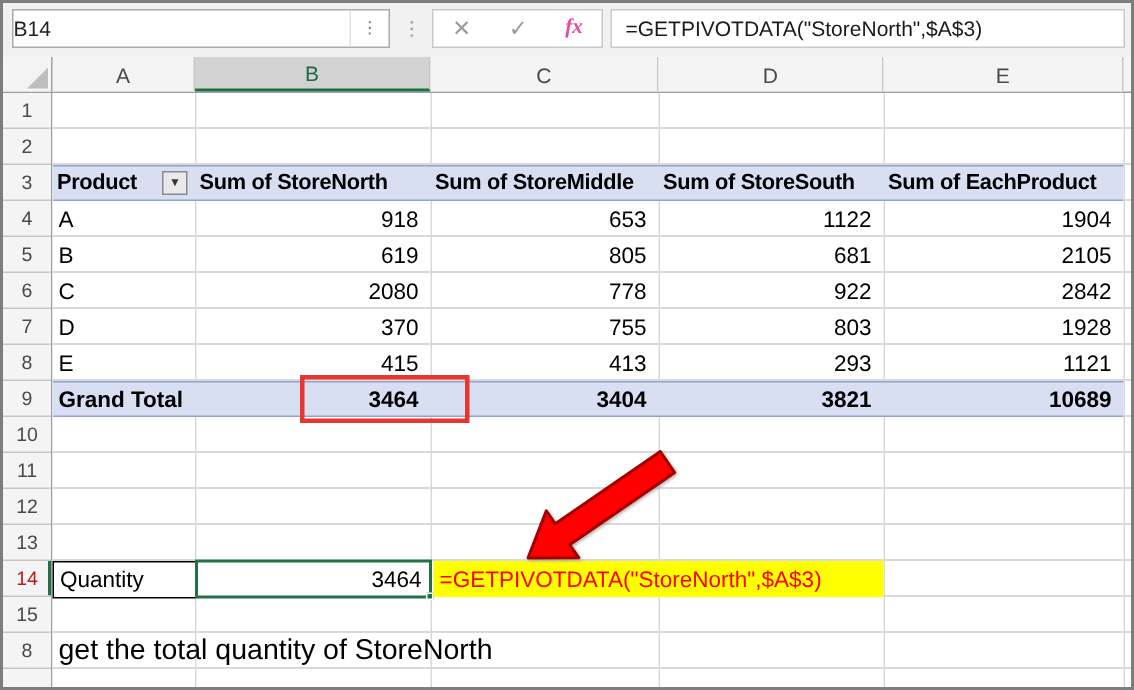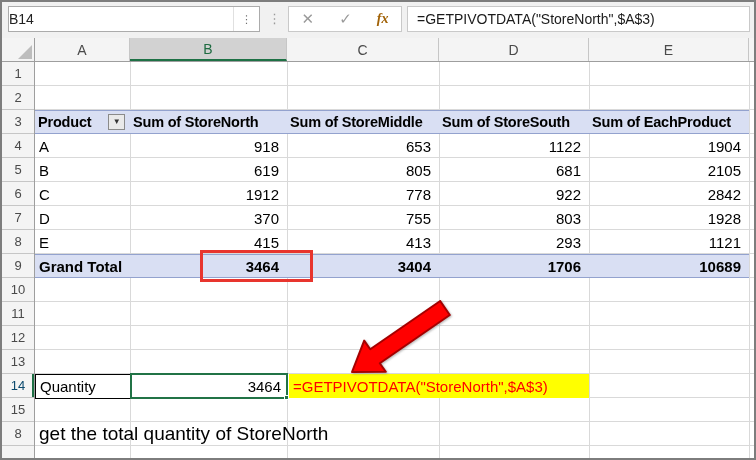--- a/index.html
+++ b/index.html
@@ -25,21 +25,21 @@
     position:absolute; left:266px; top:6px; width:12px; height:22px;
     color:#9a9a9a; font-size:13px; line-height:22px; text-align:center; letter-spacing:0;
   }
   .fxbox{
     position:absolute; left:286px; top:4px; width:114px; height:26px;
     background:#fff; border:1px solid #c9c9c9;
     display:flex; align-items:center; justify-content:space-around;
   }
   .icon-x{ color:#9a9a9a; font-size:15px; }
   .icon-check{ color:#9a9a9a; font-size:15px; }
-  .icon-fx{ color:#a16207; font-size:14px; font-style:italic; font-family:"Liberation Serif", serif; font-weight:bold; }
+  .icon-fx{ color:#ec4899; font-size:14px; font-style:italic; font-family:"Liberation Serif", serif; font-weight:bold; }
   .formulabar{
     position:absolute; left:405px; top:4px; width:343px; height:26px;
     background:#fff; border:1px solid #c9c9c9;
     display:flex; align-items:center; font-size:14px; color:#1a1a1a; padding-left:9px;
     white-space:nowrap; overflow:hidden;
   }
   
   .colheaders{
     position:absolute; left:0; top:36px; width:752px; height:24px;
     display:flex; background:#f4f4f4; border-bottom:1px solid #9e9e9e;
@@ -61,21 +61,21 @@
   }
   
   .rowheaders{
     position:absolute; left:0; top:60px; width:33px; height:396px;
     background:#f4f4f4; border-right:1px solid #9e9e9e;
   }
   .rowh{
     width:100%; height:24px; display:flex; align-items:center; justify-content:center;
     font-size:13px; color:#4a4a4a; border-bottom:1px solid #c6c6c6;
   }
-  .rowh.sel{ color:#0c4a6e; box-shadow: inset -2px 0 0 #1e7145; }
+  .rowh.sel{ color:#b91c1c; box-shadow: inset -2px 0 0 #1e7145; }
   
   .sheet{
     position:absolute; left:33px; top:60px; width:719px; height:396px;
     background-color:#fff;
     background-image:repeating-linear-gradient(to bottom, transparent 0 23px, #d9d9d9 23px 24px);
   }
   .vline{ position:absolute; top:0; height:100%; width:1px; background:#d9d9d9; z-index:1; }
   
   .pivot{ position:absolute; left:0; top:48px; width:714px; z-index:2; }
   .prow{ display:flex; height:24px; }
@@ -204,21 +204,21 @@
       </div>
       <div class="prow">
         <div class="pc w0 lbl">B</div>
         <div class="pc w1 num">619</div>
         <div class="pc w2 num">805</div>
         <div class="pc w3 num">681</div>
         <div class="pc w4 num">2105</div>
       </div>
       <div class="prow">
         <div class="pc w0 lbl">C</div>
-        <div class="pc w1 num">1912</div>
+        <div class="pc w1 num">2080</div>
         <div class="pc w2 num">778</div>
         <div class="pc w3 num">922</div>
         <div class="pc w4 num">2842</div>
       </div>
       <div class="prow">
         <div class="pc w0 lbl">D</div>
         <div class="pc w1 num">370</div>
         <div class="pc w2 num">755</div>
         <div class="pc w3 num">803</div>
         <div class="pc w4 num">1928</div>
@@ -227,21 +227,21 @@
         <div class="pc w0 lbl">E</div>
         <div class="pc w1 num">415</div>
         <div class="pc w2 num">413</div>
         <div class="pc w3 num">293</div>
         <div class="pc w4 num">1121</div>
       </div>
       <div class="prow accent">
         <div class="pc w0 lbl bold">Grand Total</div>
         <div class="pc w1 num bold">3464</div>
         <div class="pc w2 num bold">3404</div>
-        <div class="pc w3 num bold">1706</div>
+        <div class="pc w3 num bold">3821</div>
         <div class="pc w4 num bold">10689</div>
       </div>
     </div>
 
     <div class="cell-a14">Quantity</div>
     <div class="cell-b14">
       <span>3464</span>
       <span class="fillhandle"></span>
     </div>
     <div class="cell-c14">=GETPIVOTDATA("StoreNorth",$A$3)</div>

